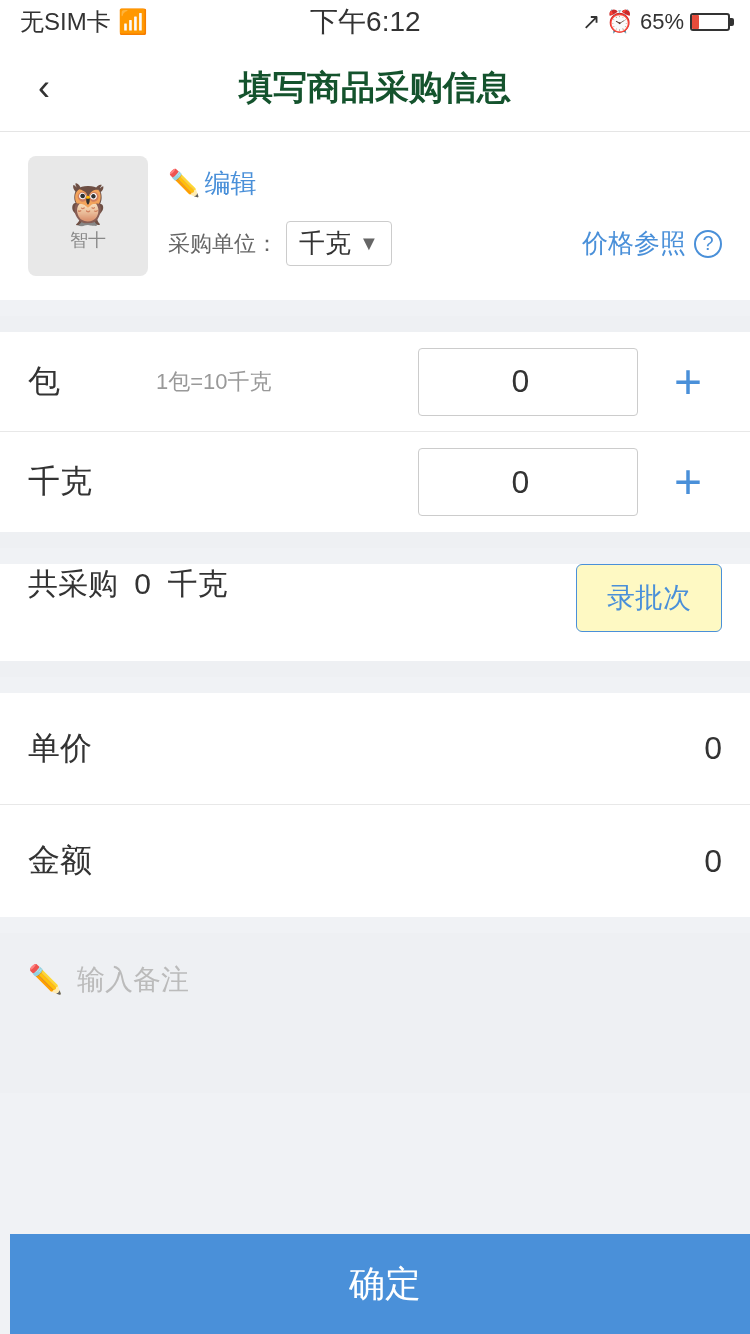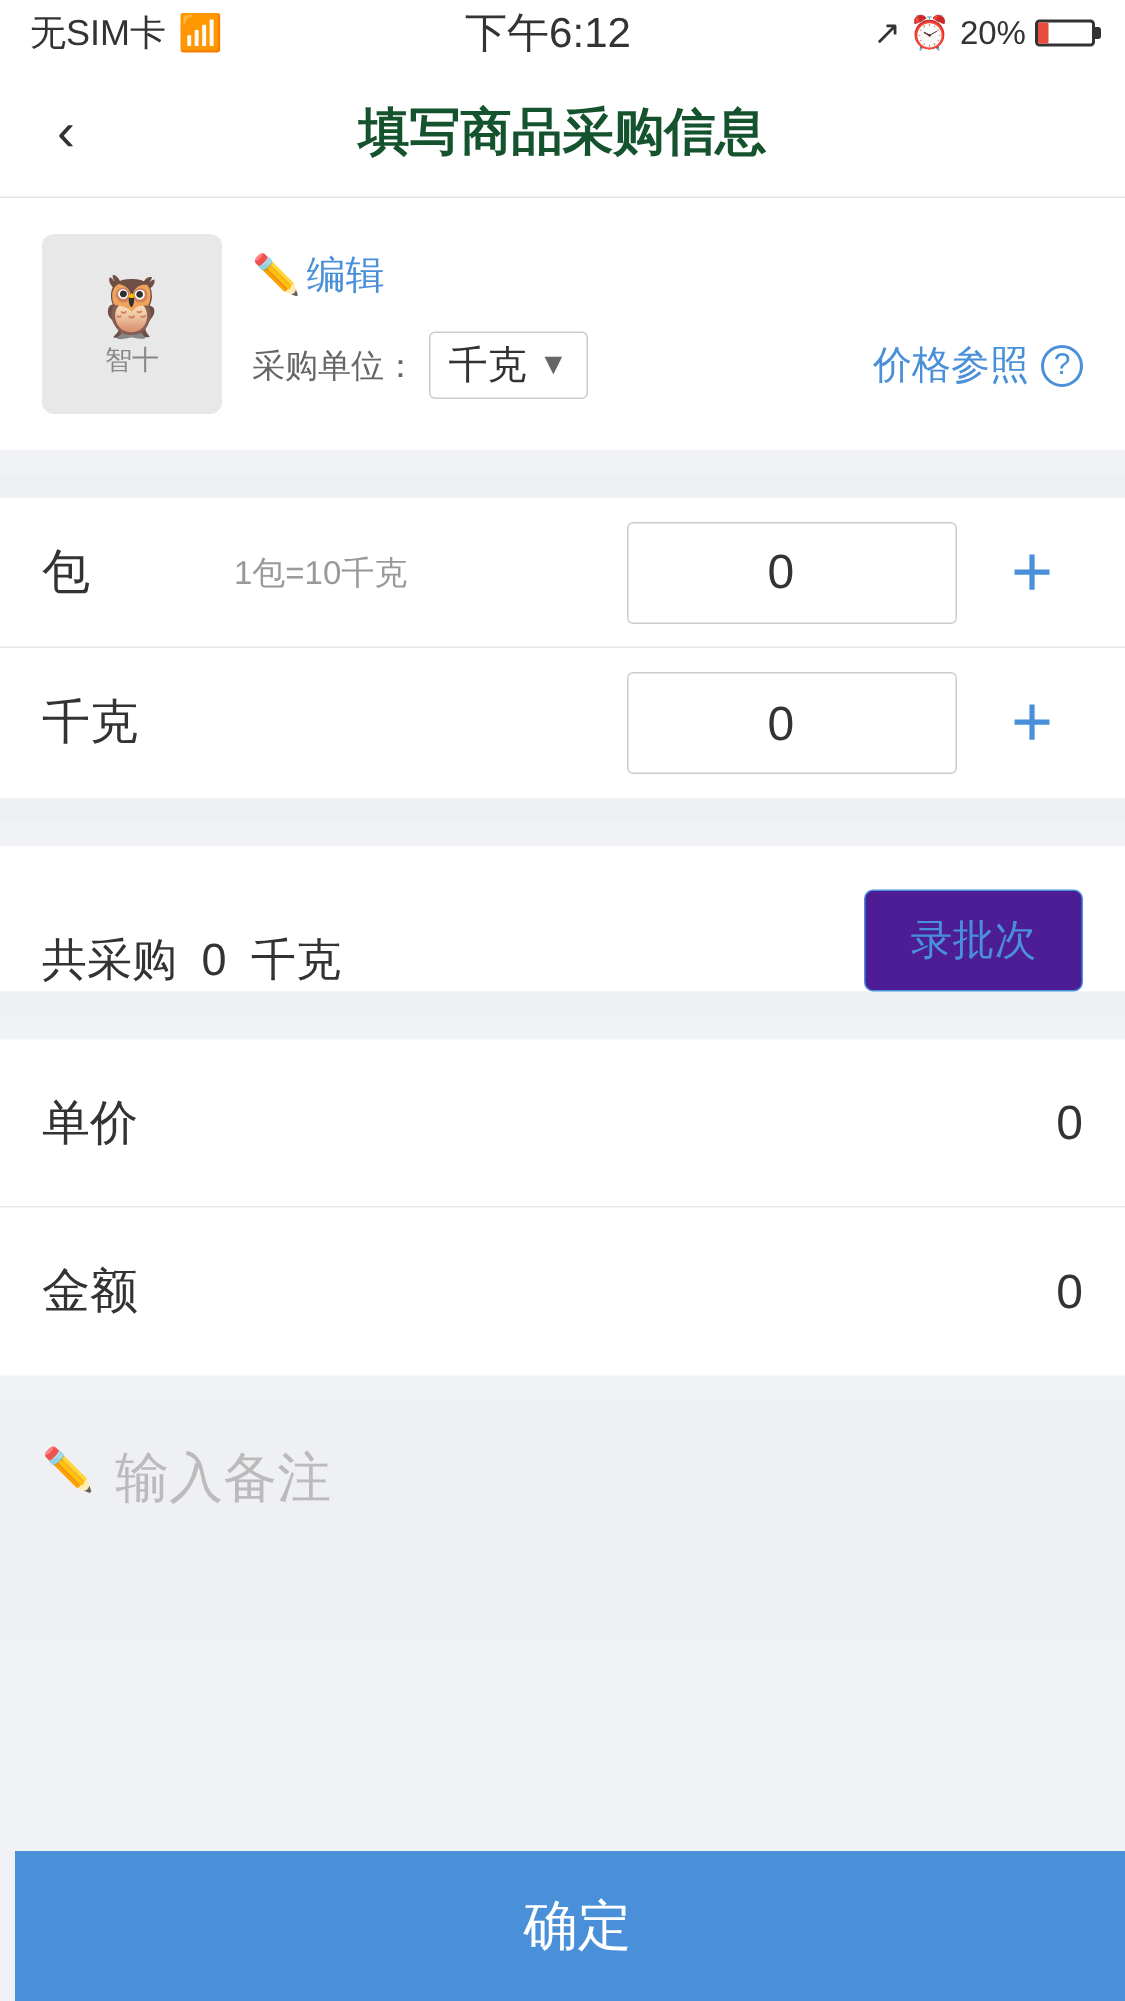--- a/index.html
+++ b/index.html
@@ -200,37 +200,37 @@
       justify-content: center;
       line-height: 1;
     }
     
     .total-section {
       background: #fff;
       margin-top: 16px;
     }
     .total-row {
       display: flex;
-      align-items: flex-end;
+      align-items: flex-start;
       justify-content: space-between;
       padding: 0 28px;
       height: 97px;
       gap: 36px;
     }
     .total-text {
       font-size: 30px;
       color: #333;
     }
     .batch-btn {
       border: 1px solid #4a90d9;
       border-radius: 6px;
       padding: 14px 30px;
       font-size: 28px;
       color: #4a90d9;
-      background: #4c1d95;
+      background: #fef9c3;
       cursor: pointer;
     }
     
     .price-section {
       background: #fff;
       margin-top: 16px;
     }
     .price-row {
       display: flex;
       align-items: center;
@@ -259,21 +259,21 @@
       display: flex;
       align-items: flex-start;
       gap: 14px;
     }
     .notes-icon {
       font-size: 28px;
       color: #aaa;
       margin-top: 2px;
     }
     .notes-placeholder {
-      font-size: 36px;
+      font-size: 28px;
       color: #bbb;
     }
     
     .confirm-btn {
       position: fixed;
       bottom: 0;
       left: 10px;
       width: 750px;
       height: 100px;
       background: #4a90d9;
@@ -292,21 +292,21 @@
 
 <div class="status-bar">
   <div class="status-left">
     <span>无SIM卡</span>
     <span>📶</span>
   </div>
   <div class="status-center">下午6:12</div>
   <div class="status-right">
     <span>↗</span>
     <span>⏰</span>
-    <span>20%</span>
+    <span>65%</span>
     <div class="battery-bar">
       <div class="battery-fill"></div>
     </div>
   </div>
 </div>
 
 <div class="nav-bar">
   <div class="nav-back">‹</div>
   <div class="nav-title">填写商品采购信息</div>
 </div>

